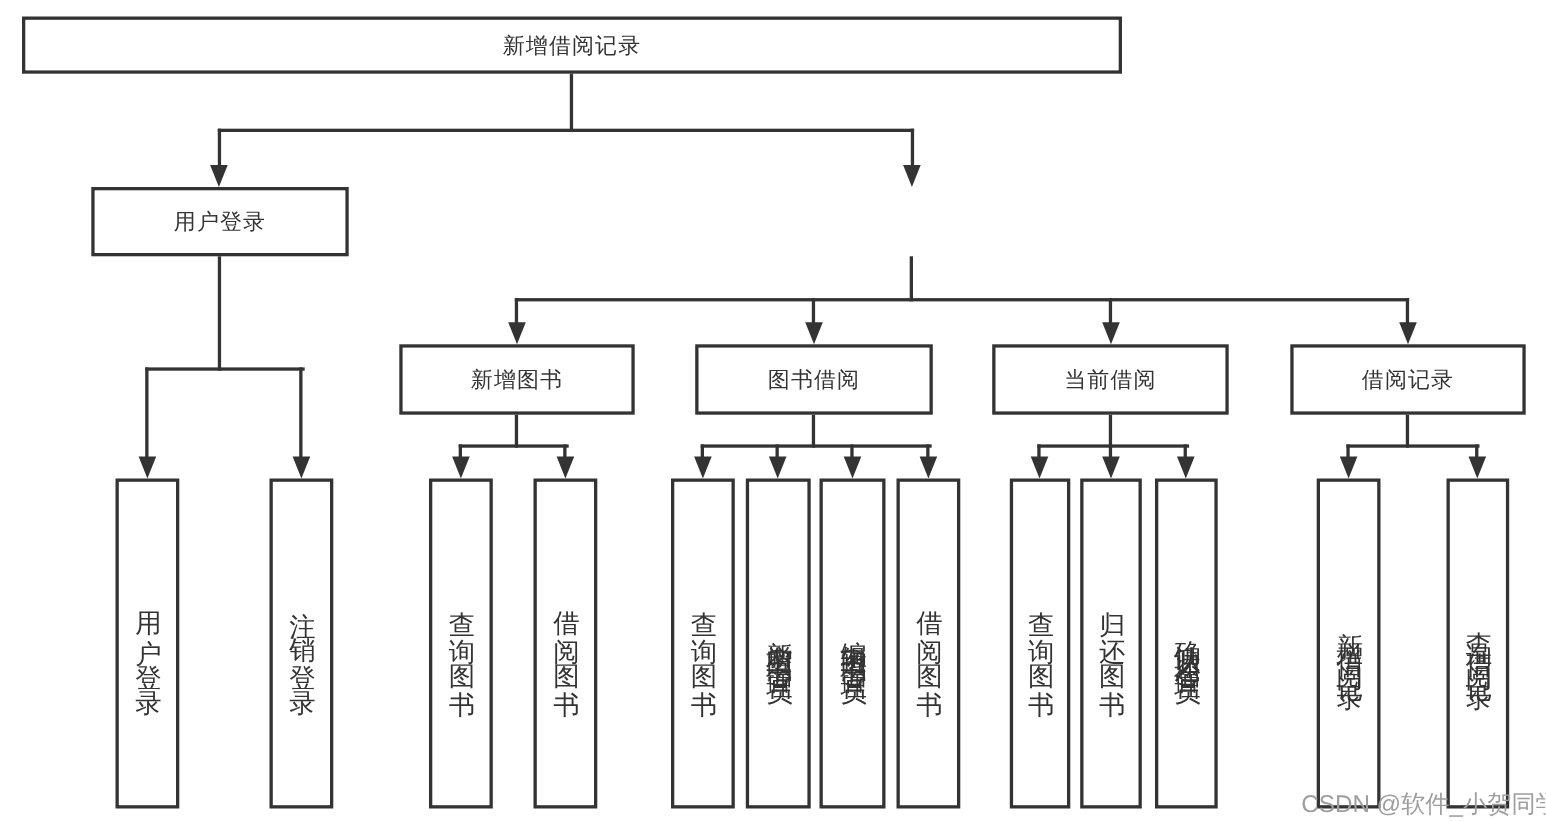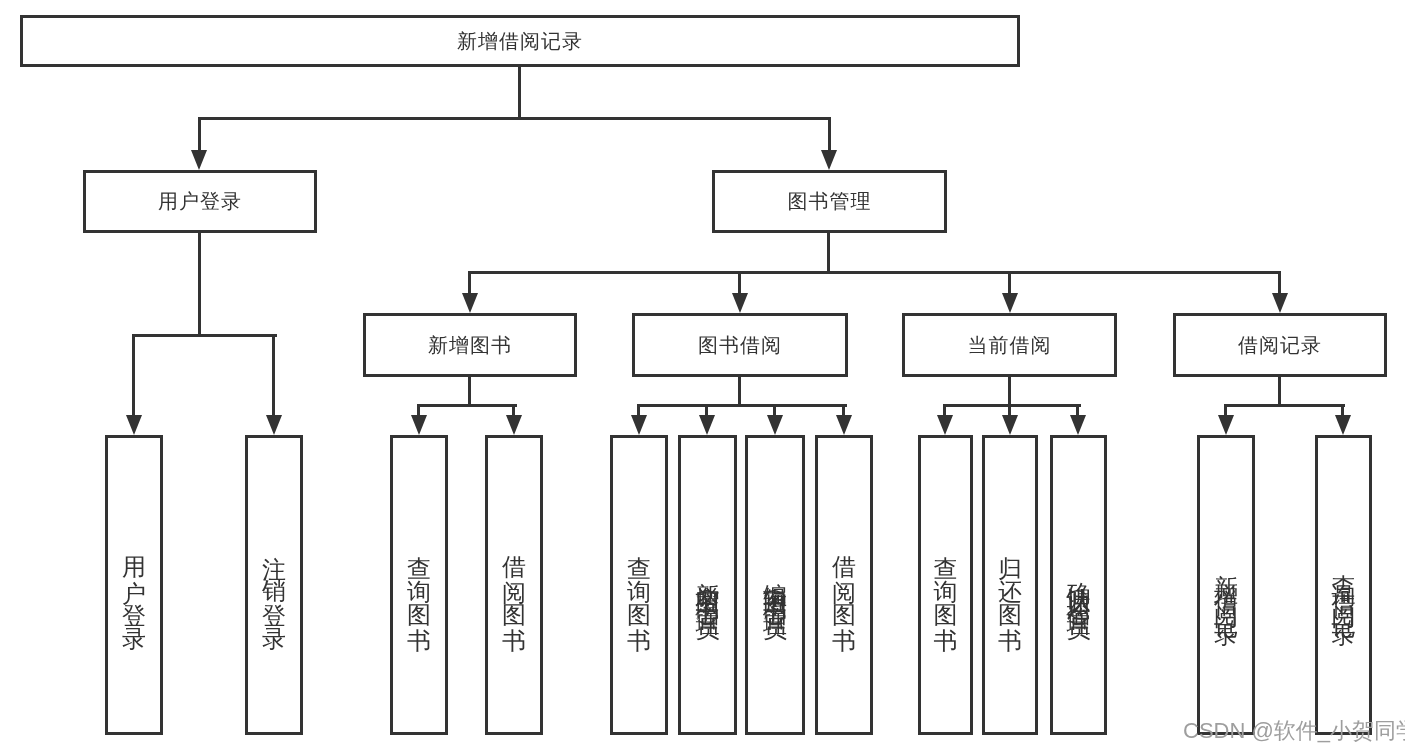--- a/index.html
+++ b/index.html
@@ -35,23 +35,20 @@
 <body>
 
 <div class="canvas">
 
   <div class="node" style="left:20px;top:15px;width:1000px;height:52px;">
     <span class="hlabel">新增借阅记录</span>
   </div>
 
   <div class="node" style="left:83px;top:170px;width:234px;height:63px;">
     <span class="hlabel">用户登录</span>
-  </div>
-  <div class="node" style="left:712px;top:170px;width:235px;height:63px;">
-    <span class="hlabel">图书管理</span>
   </div>
 
   <div class="node" style="left:363px;top:313px;width:214px;height:64px;">
     <span class="hlabel">新增图书</span>
   </div>
   <div class="node" style="left:632px;top:313px;width:216px;height:64px;">
     <span class="hlabel">图书借阅</span>
   </div>
   <div class="node" style="left:902px;top:313px;width:215px;height:64px;">
     <span class="hlabel">当前借阅</span>

